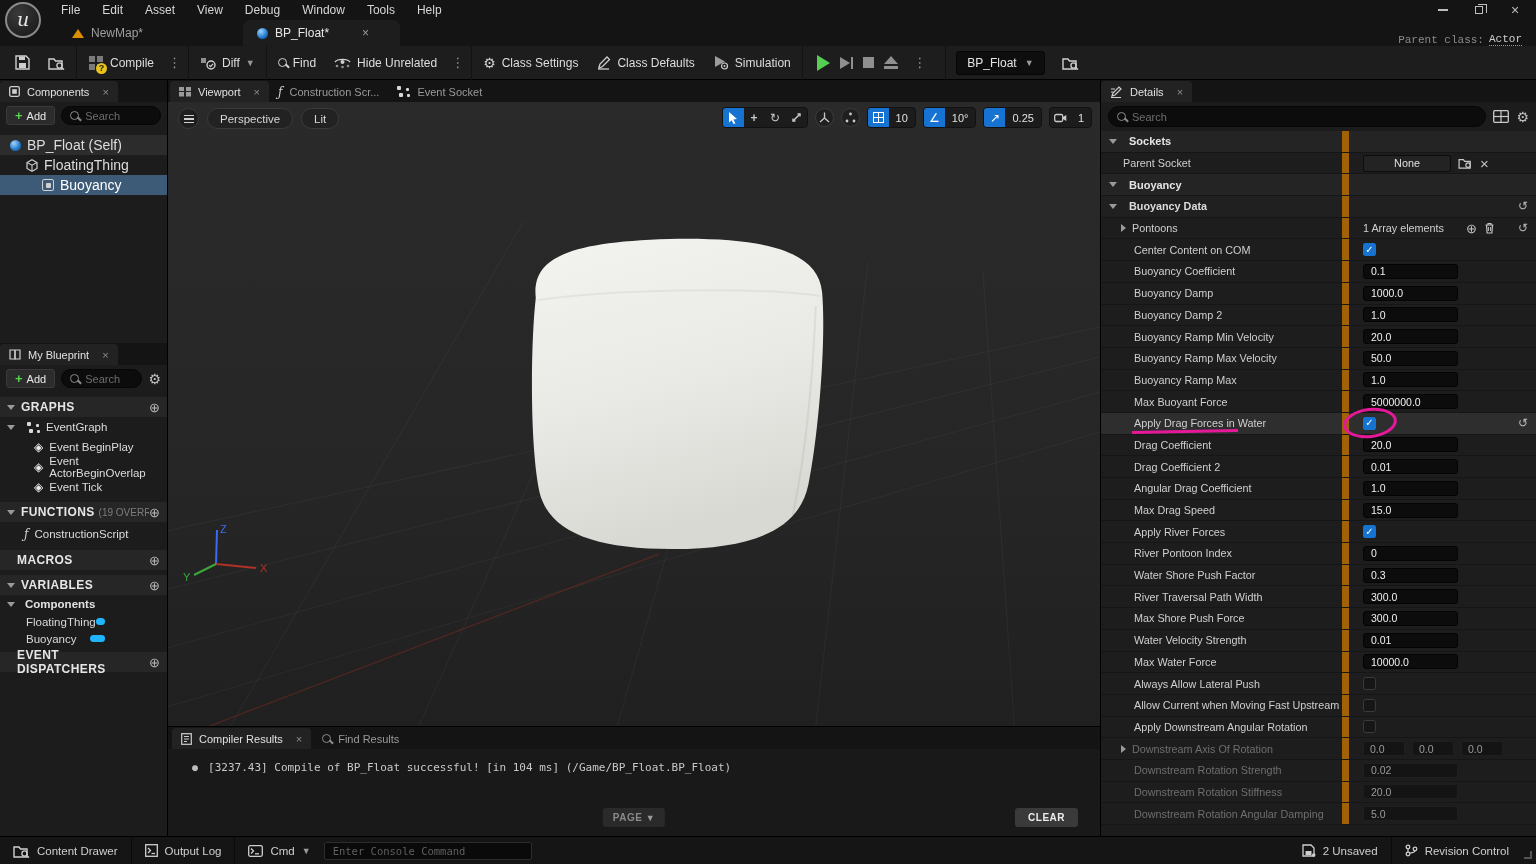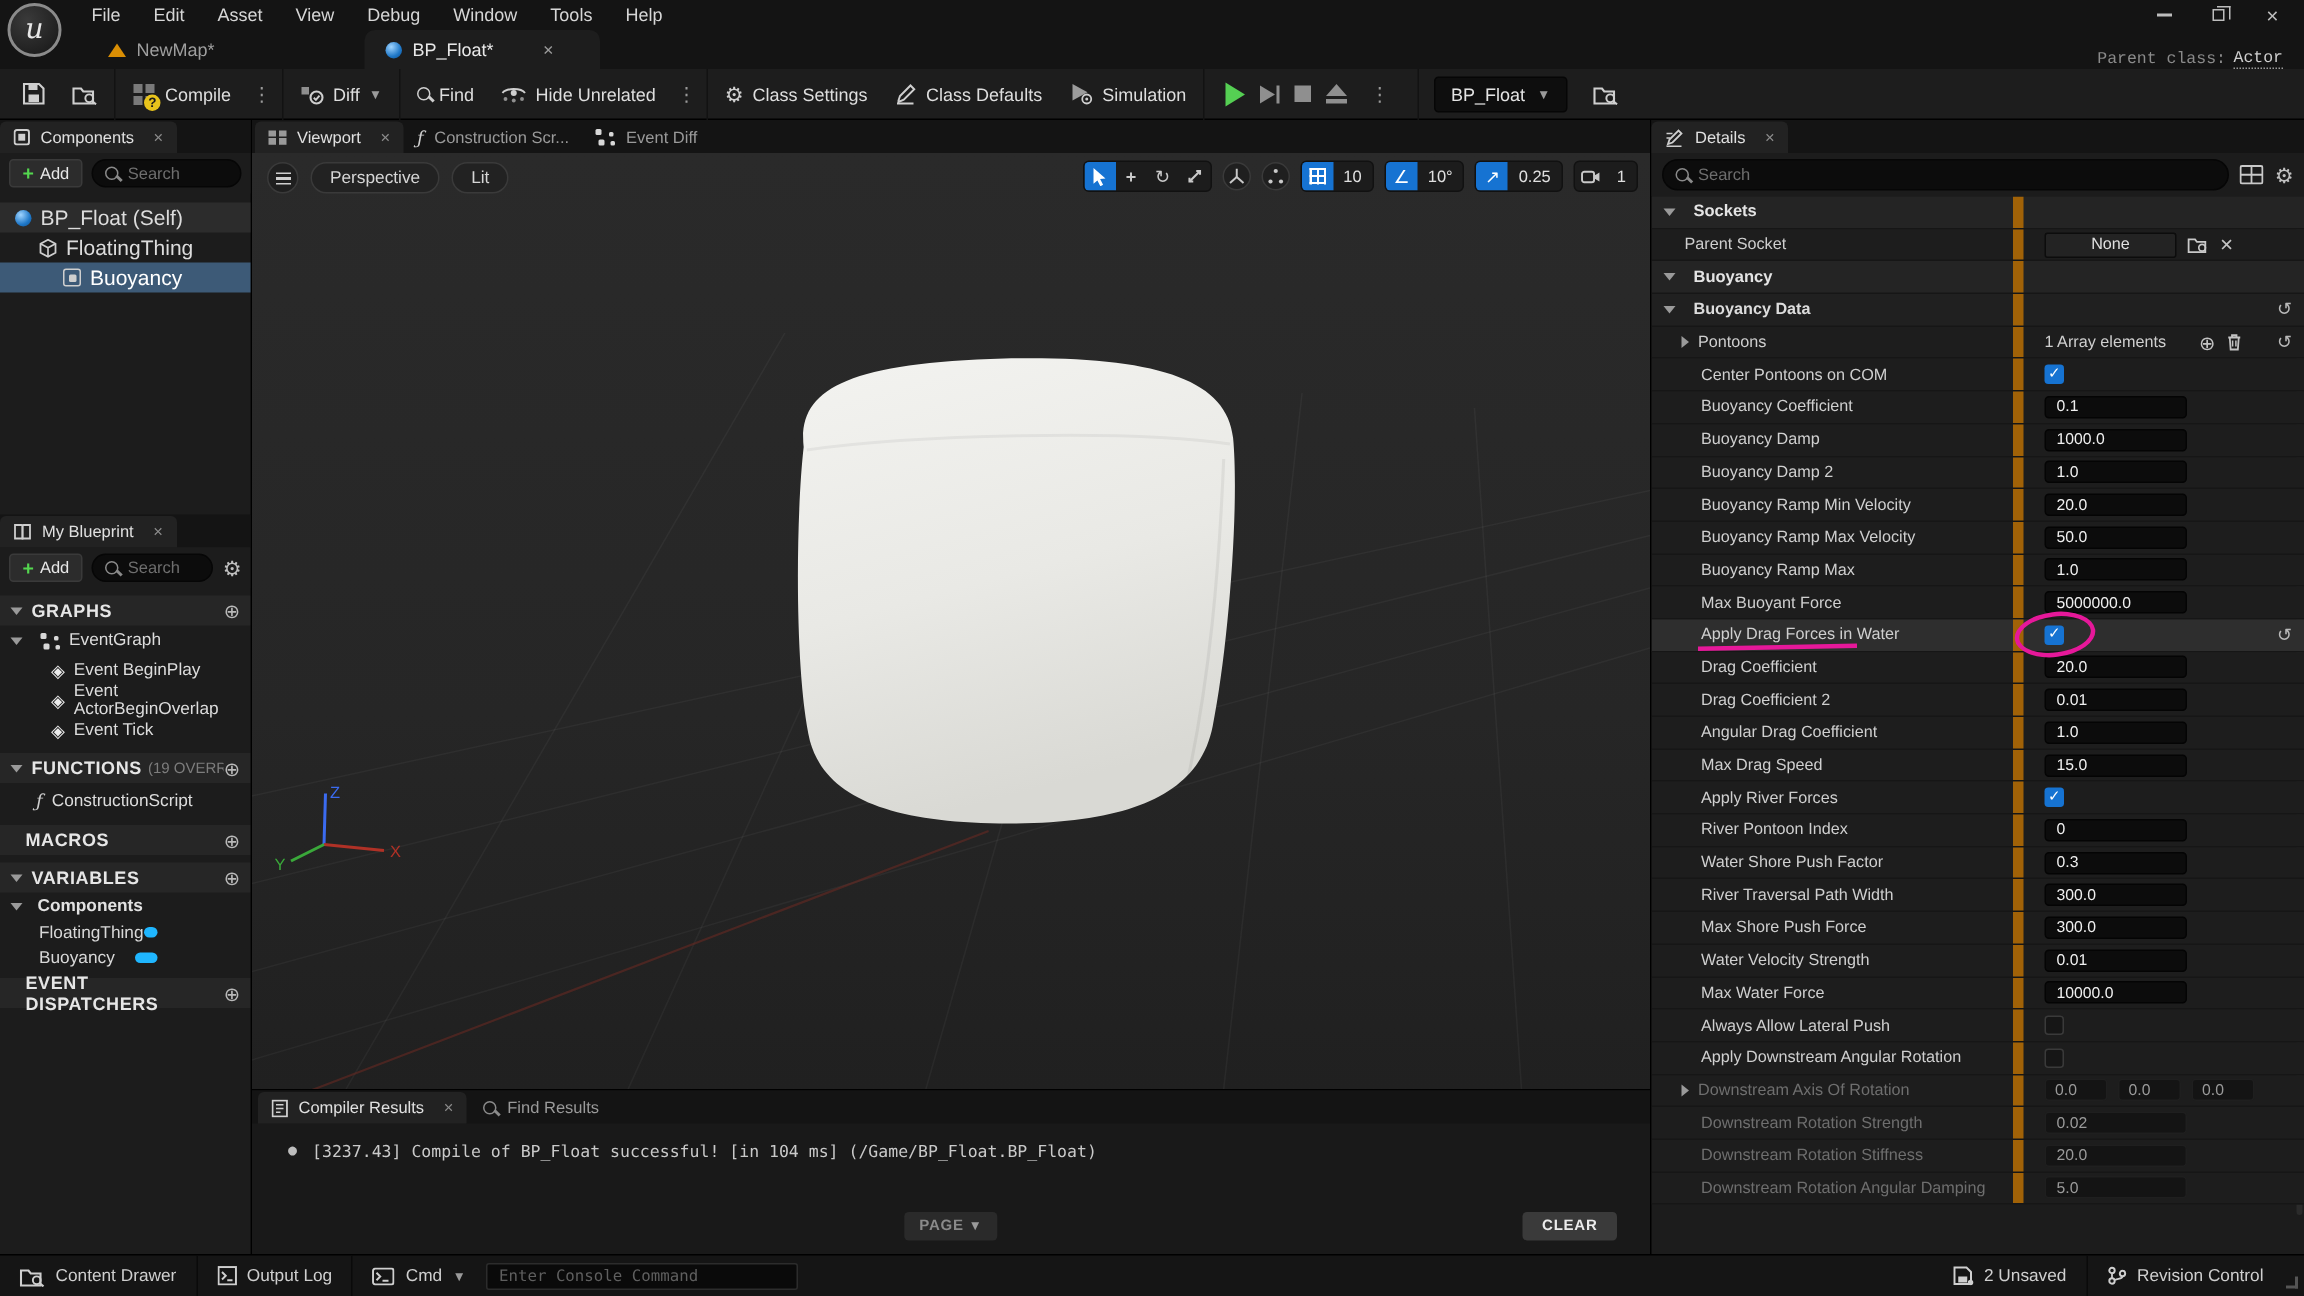--- a/index.html
+++ b/index.html
@@ -477,21 +477,21 @@
           <span class="fx">ƒ</span>
           <span>Construction Scr...</span>
         </div>
         <div class="ptab ghost">
           <span class="nodes-ic">
               <i></i>
               <i></i>
               <i></i>
               <i></i>
             </span>
-          <span>Event Diff</span>
+          <span>Event Socket</span>
         </div>
       </div>
 
       <div class="viewport">
         
         <svg width="100%" height="100%" viewBox="0 0 892 624" preserveAspectRatio="none">
           <defs>
             <linearGradient id="meshGrad" x1="0" y1="0" x2="0.25" y2="1">
               <stop offset="0" stop-color="#f3f3f0"></stop>
               <stop offset="0.55" stop-color="#e9e9e5"></stop>
@@ -713,21 +713,21 @@
                   <line x1="4.4" y1="5" x2="4.4" y2="9" stroke="#c3c3c3"></line>
                   <line x1="6.6" y1="5" x2="6.6" y2="9" stroke="#c3c3c3"></line>
                 </svg>
               </span>
             </div>
             <span class="reset-ic">↺</span>
           </div>
           <div class="d-row prop">
             <div class="d-left" style="padding-left: 20px;">
               <span style="width: 7px;"></span>
-              <span class="d-label">Center Pontoons on COM</span>
+              <span class="d-label">Center Content on COM</span>
             </div>
             <div class="d-val">
               <div class="ue-check">✓</div>
             </div>
           </div>
           <div class="d-row prop">
             <div class="d-left" style="padding-left: 20px;">
               <span style="width: 7px;"></span>
               <span class="d-label">Buoyancy Coefficient</span>
             </div>
@@ -897,20 +897,29 @@
               <span class="d-label">Max Water Force</span>
             </div>
             <div class="d-val">
               <div class="ue-input">10000.0</div>
             </div>
           </div>
           <div class="d-row prop">
             <div class="d-left" style="padding-left: 20px;">
               <span style="width: 7px;"></span>
               <span class="d-label">Always Allow Lateral Push</span>
+            </div>
+            <div class="d-val">
+              <div class="ue-check off"></div>
+            </div>
+          </div>
+          <div class="d-row prop">
+            <div class="d-left" style="padding-left: 20px;">
+              <span style="width: 7px;"></span>
+              <span class="d-label">Allow Current when Moving Fast Upstream</span>
             </div>
             <div class="d-val">
               <div class="ue-check off"></div>
             </div>
           </div>
           <div class="d-row prop">
             <div class="d-left" style="padding-left: 20px;">
               <span style="width: 7px;"></span>
               <span class="d-label">Apply Downstream Angular Rotation</span>
             </div>

